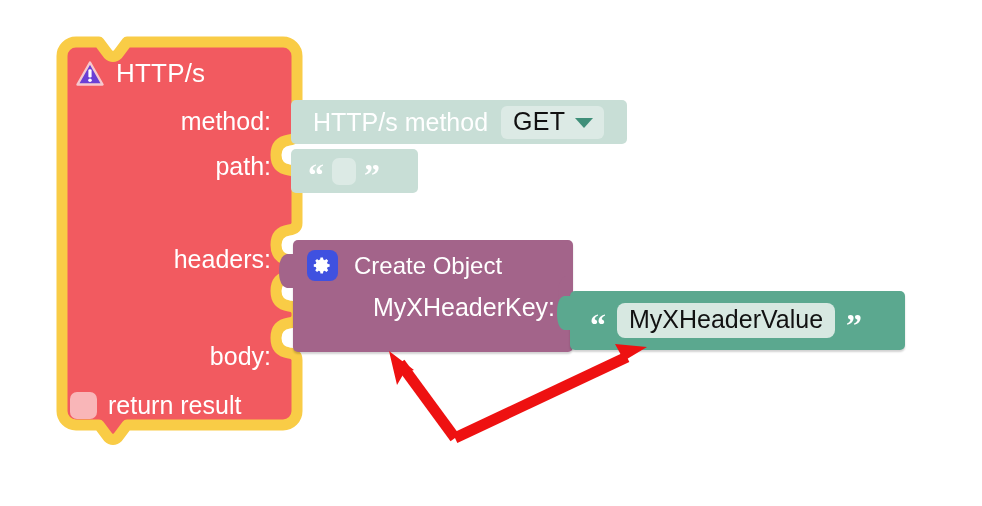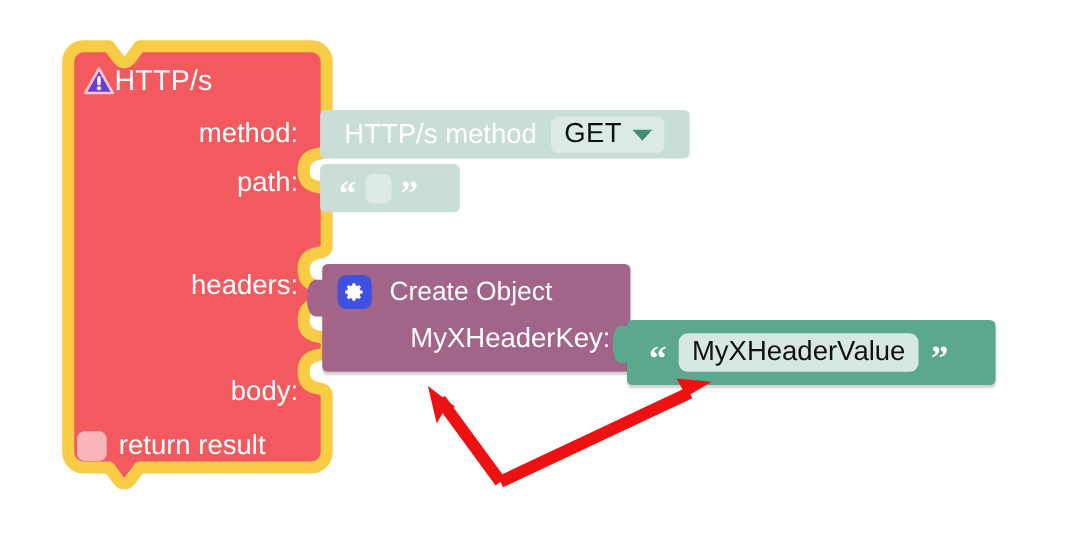--- a/index.html
+++ b/index.html
@@ -39,20 +39,21 @@
     inset: 0;
     z-index: 3;
   }
 
   .block-title {
     position: absolute;
     left: 14px;
     top: 16px;
     display: flex;
     align-items: center;
+    gap: 12px;
   }
   .block-title .label {
     color: #ffffff;
     font-size: 26px;
     letter-spacing: 0.2px;
   }
 
   .warn-icon {
     width: 28px;
     height: 26px;
@@ -168,21 +169,21 @@
     border-radius: 7px;
     background: #dceae5;
   }
 
   
   .create-object {
     position: absolute;
     left: 293px;
     top: 240px;
     width: 280px;
-    height: 98px;
+    height: 112px;
     background: #a3648a;
     border-radius: 5px;
     box-shadow: 0 2px 2px rgba(0,0,0,0.18);
   }
   .co-header {
     position: absolute;
     left: 14px;
     top: 10px;
     display: flex;
     align-items: center;

